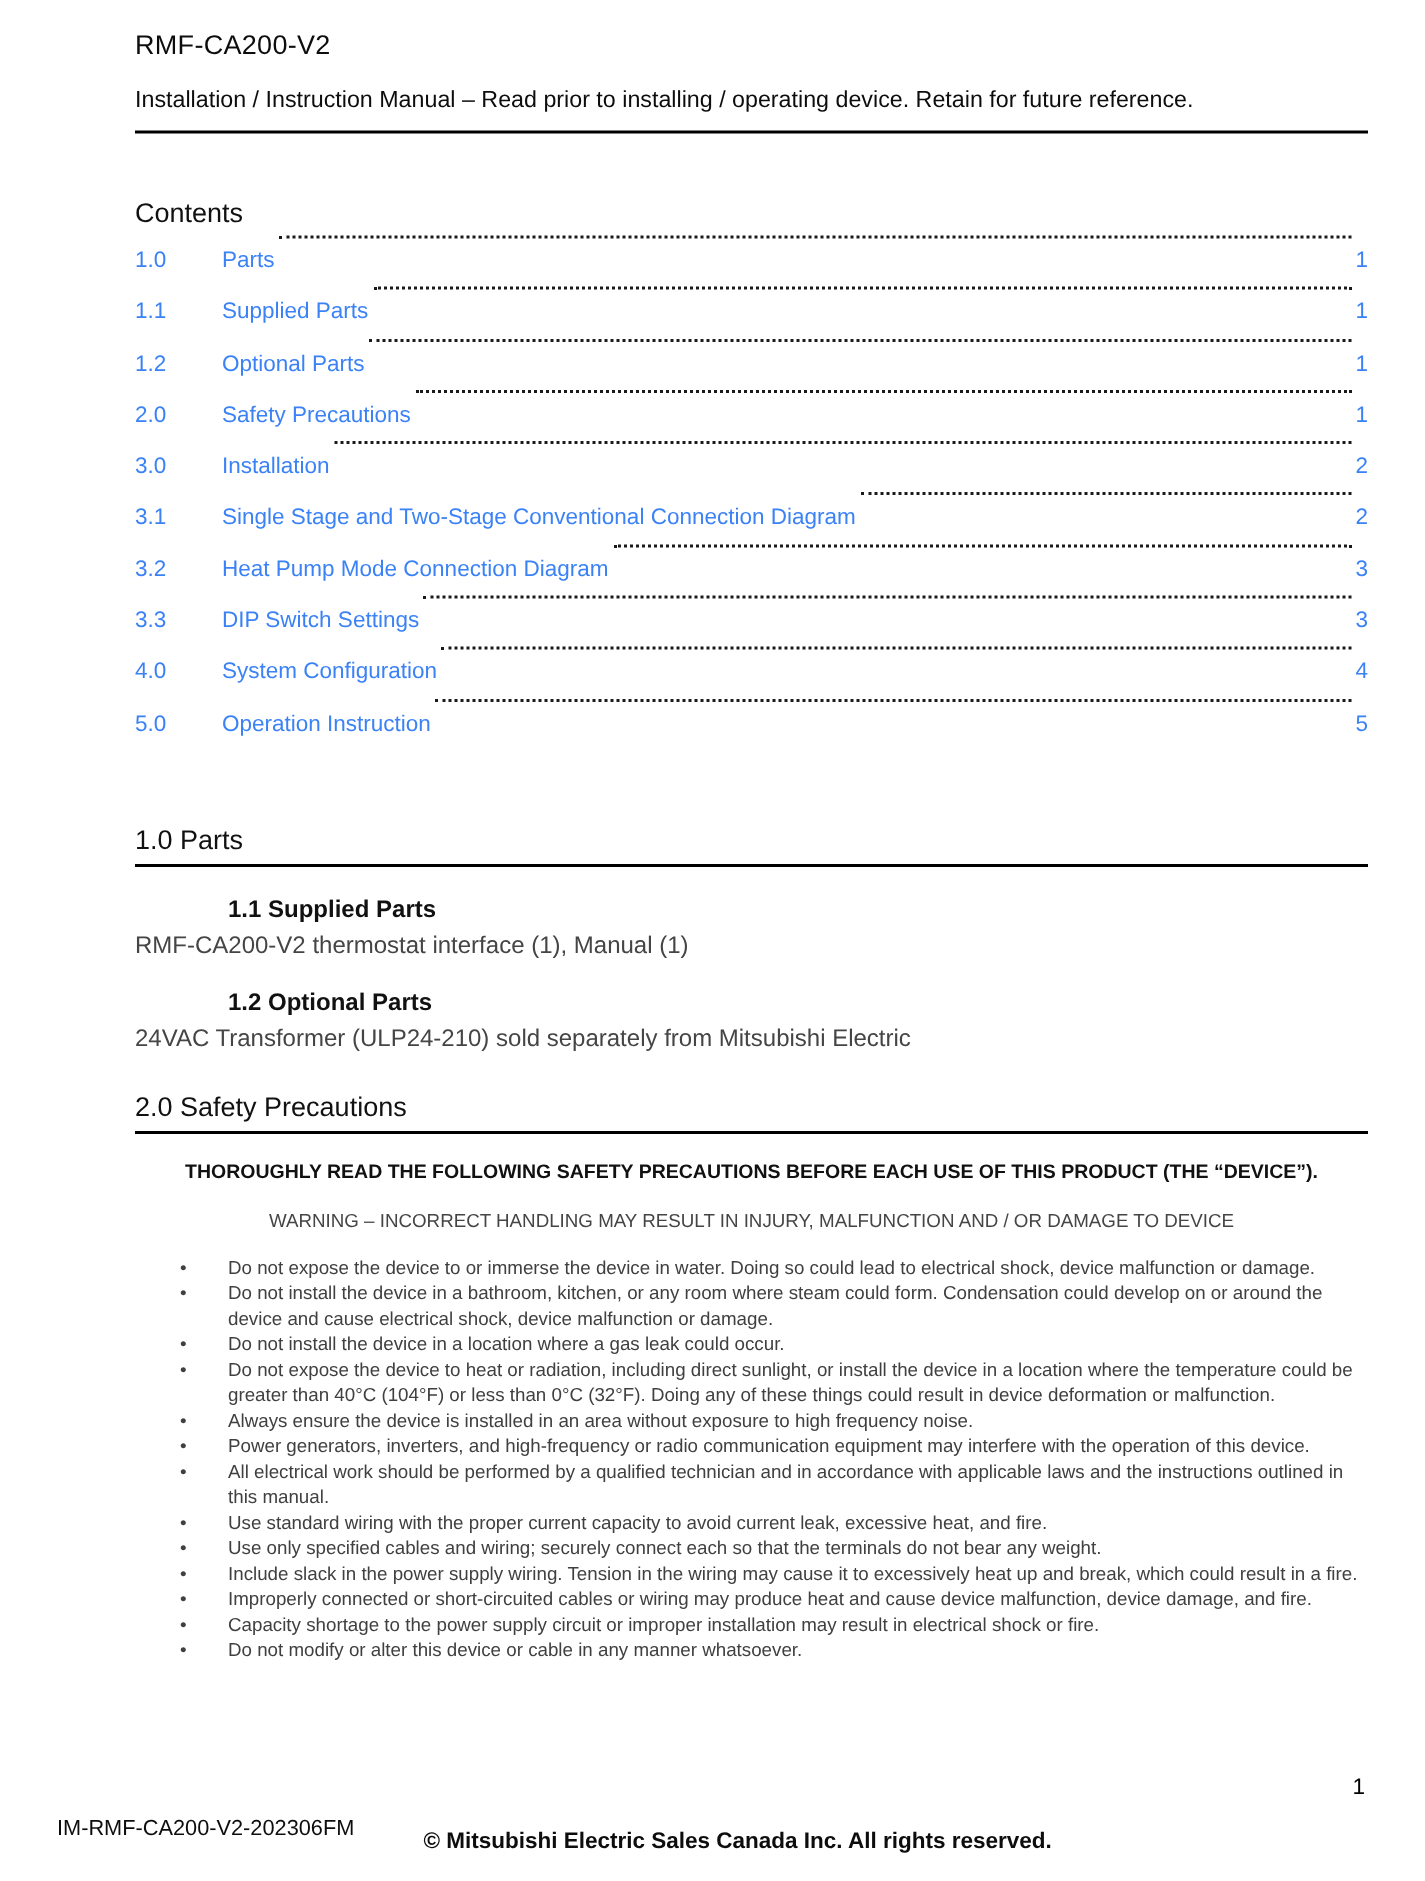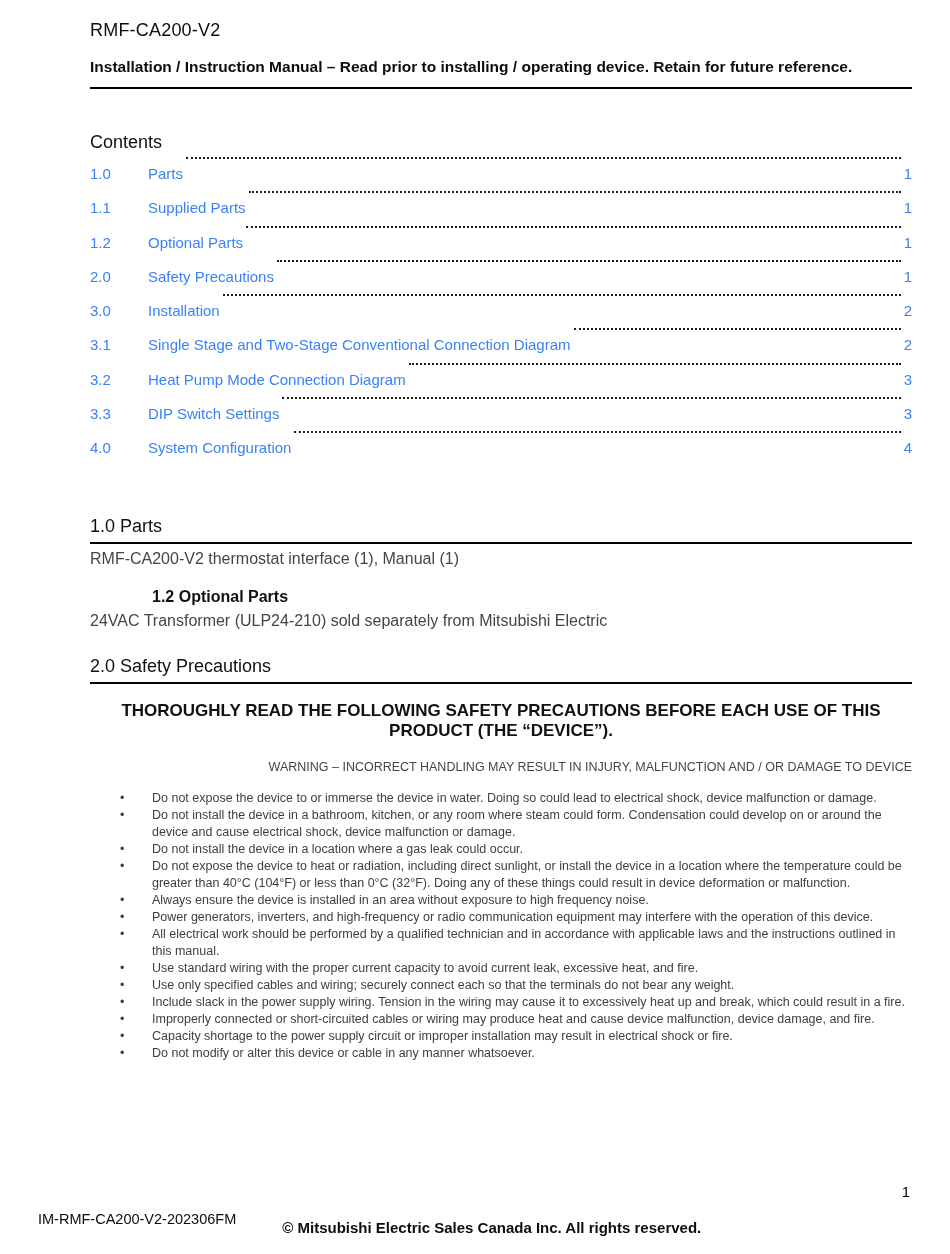--- a/index.html
+++ b/index.html
@@ -7,41 +7,41 @@
   body {
     width: 950px; height: 1254px;
     position: relative;
     font-family: "Liberation Sans", sans-serif;
     color: #000;
     overflow: hidden;
   }
   .page { position: absolute; inset: 0; padding: 20px 38px 0 90px; }
 
   .doc-title { font-size: 18px; font-weight: 400; color: #0d0d0d; letter-spacing: .2px; }
-  .doc-subtitle { margin-top: 17px; font-size: 15.5px; font-weight: 700; color: #0d0d0d; }
+  .doc-subtitle { margin-top: 17px; font-size: 15.5px; font-weight: 400; color: #0d0d0d; }
   .rule { border: none; border-top: 2px solid #000; margin-top: 11px; }
 
   .contents-heading { margin-top: 43px; font-size: 18px; font-weight: 400; color: #111; }
   .toc { margin-top: 4px; }
   .toc-row { display: flex; align-items: flex-start; font-size: 15px; line-height: 34.3px; color: #3b82f6; }
   .toc-num { flex: 0 0 58px; }
   .toc-label { white-space: nowrap; padding-right: 3px; }
   .toc-leader { flex: 1 1 auto; border-bottom: 2px dotted #1a1a1a; }
   .toc-page { flex: 0 0 auto; padding-left: 3px; }
 
   .section-heading { font-size: 18px; font-weight: 400; color: #111; }
   #parts-heading { margin-top: 50px; }
   #safety-heading { margin-top: 26px; }
   .section-rule { border: none; border-top: 2px solid #000; margin-top: 5px; }
 
   .subsection-heading { margin: 20px 0 0 62px; font-size: 16px; font-weight: 700; color: #111; }
   .body-small { margin-top: 6px; font-size: 16px; color: #454545; }
 
-  .safety-notice { margin-top: 17px; text-align: center; font-size: 17px; font-weight: 700; color: #111; }
-  .safety-warning { margin-top: 19px; text-align: right; font-size: 12.5px; color: #454545; }
+  .safety-notice { margin-top: 17px; text-align: center; font-size: 13px; font-weight: 700; color: #111; }
+  .safety-warning { margin-top: 19px; text-align: center; font-size: 12.5px; color: #454545; }
 
   .bullets { margin-top: 16px; padding-left: 30px; }
   .bullet { display: flex; font-size: 12.5px; line-height: 17px; color: #404040; }
   .bullet-marker { flex: 0 0 32px; }
   .bullet-text { flex: 1 1 auto; }
 
   .page-num { position: absolute; top: 1183px; right: 40px; font-size: 15px; color: #000; }
   .footer { position: absolute; top: 1209px; left: 38px; right: 38px; height: 26px; }
   .footer-docid { position: absolute; left: 0; top: 2px; font-size: 14.5px; color: #0d0d0d; }
   .footer-copy { position: absolute; left: 50%; transform: translateX(-46%); top: 10px; font-size: 15px; font-weight: 600; color: #0d0d0d; }
@@ -115,25 +115,32 @@
         <span class="toc-page">3</span>
       </div>
 
       <div class="toc-row">
         <span class="toc-num">4.0</span>
         <span class="toc-label">System Configuration</span>
         <span class="toc-leader"></span>
         <span class="toc-page">4</span>
       </div>
 
+      <div class="toc-row">
+        <span class="toc-num">5.0</span>
+        <span class="toc-label">Operation Instruction</span>
+        <span class="toc-leader"></span>
+        <span class="toc-page">5</span>
+      </div>
     </div>
 
   <div class="section-heading" id="parts-heading">1.0 Parts</div>
   <hr class="section-rule">
 
+  <div class="subsection-heading">1.1 Supplied Parts</div>
   <div class="body-small">RMF-CA200-V2 thermostat interface (1), Manual (1)</div>
 
   <div class="subsection-heading">1.2 Optional Parts</div>
   <div class="body-small">24VAC Transformer (ULP24-210) sold separately from Mitsubishi Electric</div>
 
   <div class="section-heading" id="safety-heading">2.0 Safety Precautions</div>
   <hr class="section-rule">
 
   <div class="safety-notice">THOROUGHLY READ THE FOLLOWING SAFETY PRECAUTIONS BEFORE EACH USE OF THIS PRODUCT (THE “DEVICE”).</div>
   <div class="safety-warning">WARNING – INCORRECT HANDLING MAY RESULT IN INJURY, MALFUNCTION AND / OR DAMAGE TO DEVICE</div>

